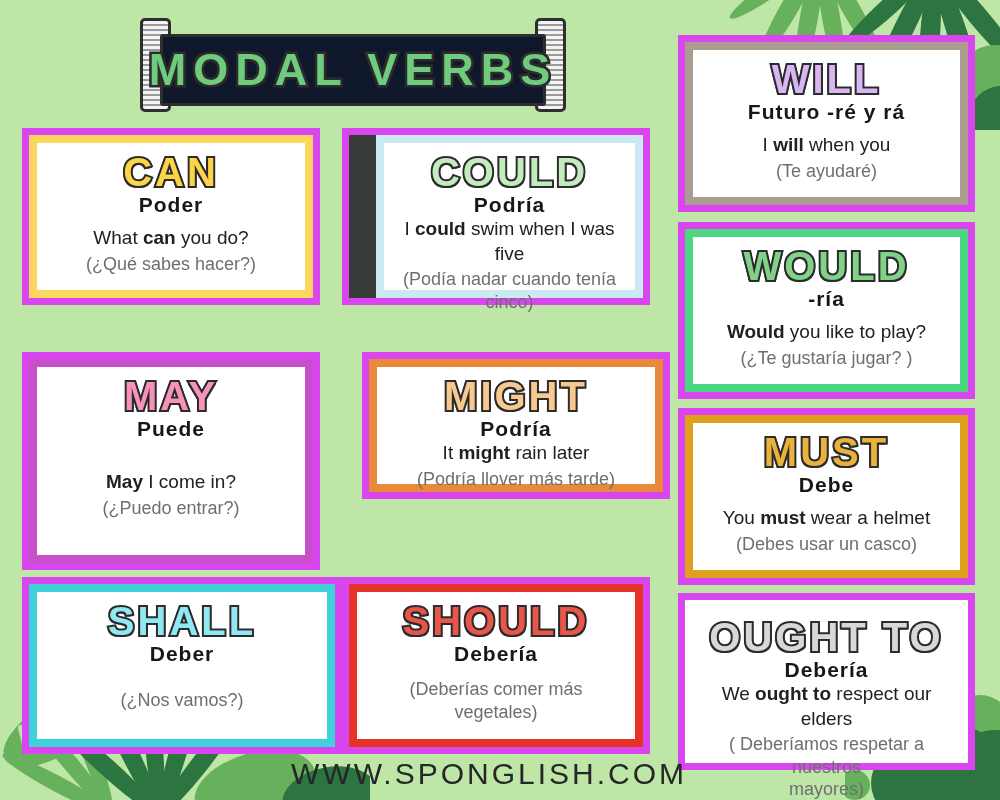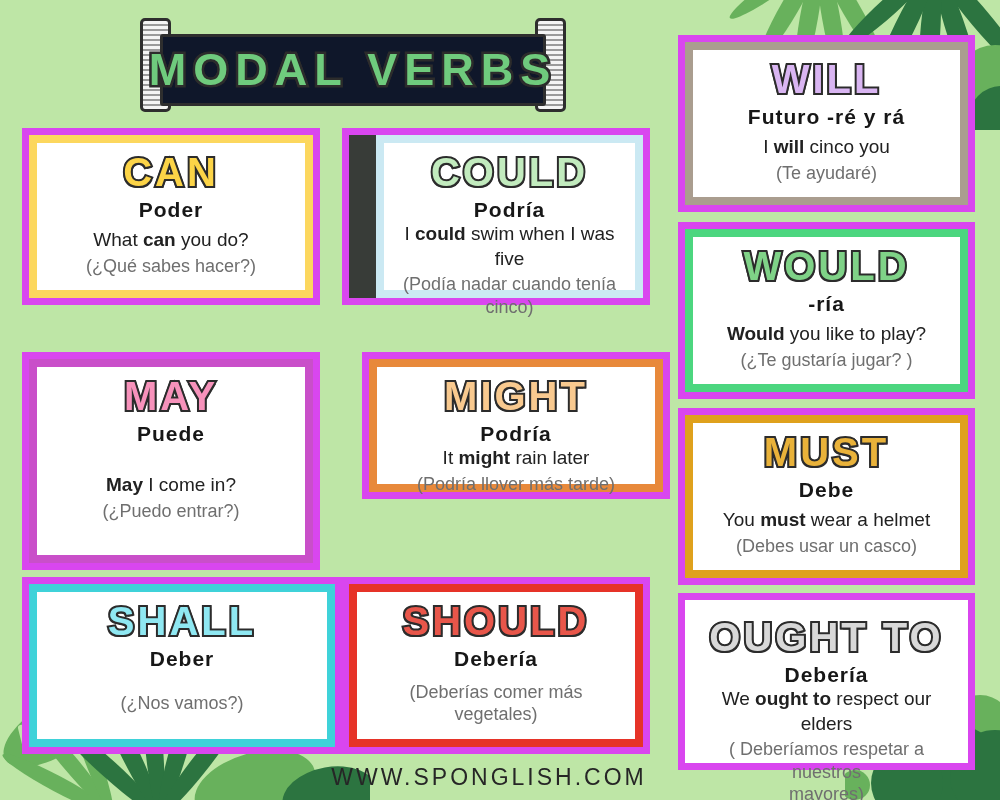--- a/index.html
+++ b/index.html
@@ -51,30 +51,30 @@
     font-size:40px;font-weight:800;letter-spacing:3px;line-height:1.05;
     margin-top:4px;
     color:var(--tc,#888);
     -webkit-text-fill-color:var(--tc,#888);
     -webkit-text-stroke:4px #2c2c2c;
     paint-order:stroke fill;
     text-shadow:1.5px 1.5px 0 #2c2c2c,-1.5px 1.5px 0 #2c2c2c,1.5px -1.5px 0 #2c2c2c,-1.5px -1.5px 0 #2c2c2c;
     white-space:nowrap;
   }
   .card-subtitle{
-    font-size:21px;font-weight:800;color:#171717;margin-top:5px;letter-spacing:1px;
+    font-size:21px;font-weight:800;color:#171717;letter-spacing:1px;
   }
   .card-body{flex:1;display:flex;flex-direction:column;justify-content:center;width:100%;}
   .card-example{font-size:19px;color:#212121;line-height:1.3;}
   .card-example b{font-weight:700;}
   .card-trans{font-size:18px;color:#6f6f6f;line-height:1.25;margin-top:2px;white-space:pre-line;}
   
   .footer{
     position:absolute;left:0;top:757px;width:978px;text-align:center;
-    font-size:23px;letter-spacing:3px;color:#262626;margin-top:7px;
+    font-size:30px;letter-spacing:3px;color:#262626;
   }
 </style>
 </head>
 <body style="background: rgb(190, 230, 166);">
 
 <svg id="leaves-tr" class="leaves" width="330" height="130" viewBox="0 0 330 130">
   <g fill="var(--leaf-m,#68b15c)" transform="translate(150,-45)">
     <ellipse transform="rotate(150)" cx="0" cy="-62" rx="9" ry="62"></ellipse>
     <ellipse transform="rotate(170)" cx="0" cy="-64" rx="9" ry="64"></ellipse>
     <ellipse transform="rotate(190)" cx="0" cy="-64" rx="9" ry="64"></ellipse>
@@ -152,21 +152,21 @@
         <div class="card-example"><span>I </span><b>could</b><span> swim when I was five</span></div>
         <div class="card-trans">(Podía nadar cuando tenía cinco)</div>
       </div>
     </div>
   </div>
     <div class="card" style="left: 678px; top: 35px; width: 297px; height: 177px; --bc: #aa9d8f; --tc: #d9b5f2;">
     <div class="card-inner">
       <div class="card-title">WILL</div>
       <div class="card-subtitle">Futuro -ré y rá</div>
       <div class="card-body">
-        <div class="card-example"><span>I </span><b>will</b><span> cinco you</span></div>
+        <div class="card-example"><span>I </span><b>will</b><span> when you</span></div>
         <div class="card-trans">(Te ayudaré)</div>
       </div>
     </div>
   </div>
     <div class="card" style="left: 22px; top: 352px; width: 298px; height: 218px; --bc: #c94fc9; --tc: #f792bb;">
     <div class="card-inner">
       <div class="card-title">MAY</div>
       <div class="card-subtitle">Puede</div>
       <div class="card-body">
         <div class="card-example"><span></span><b>May</b><span> I come in?</span></div>

